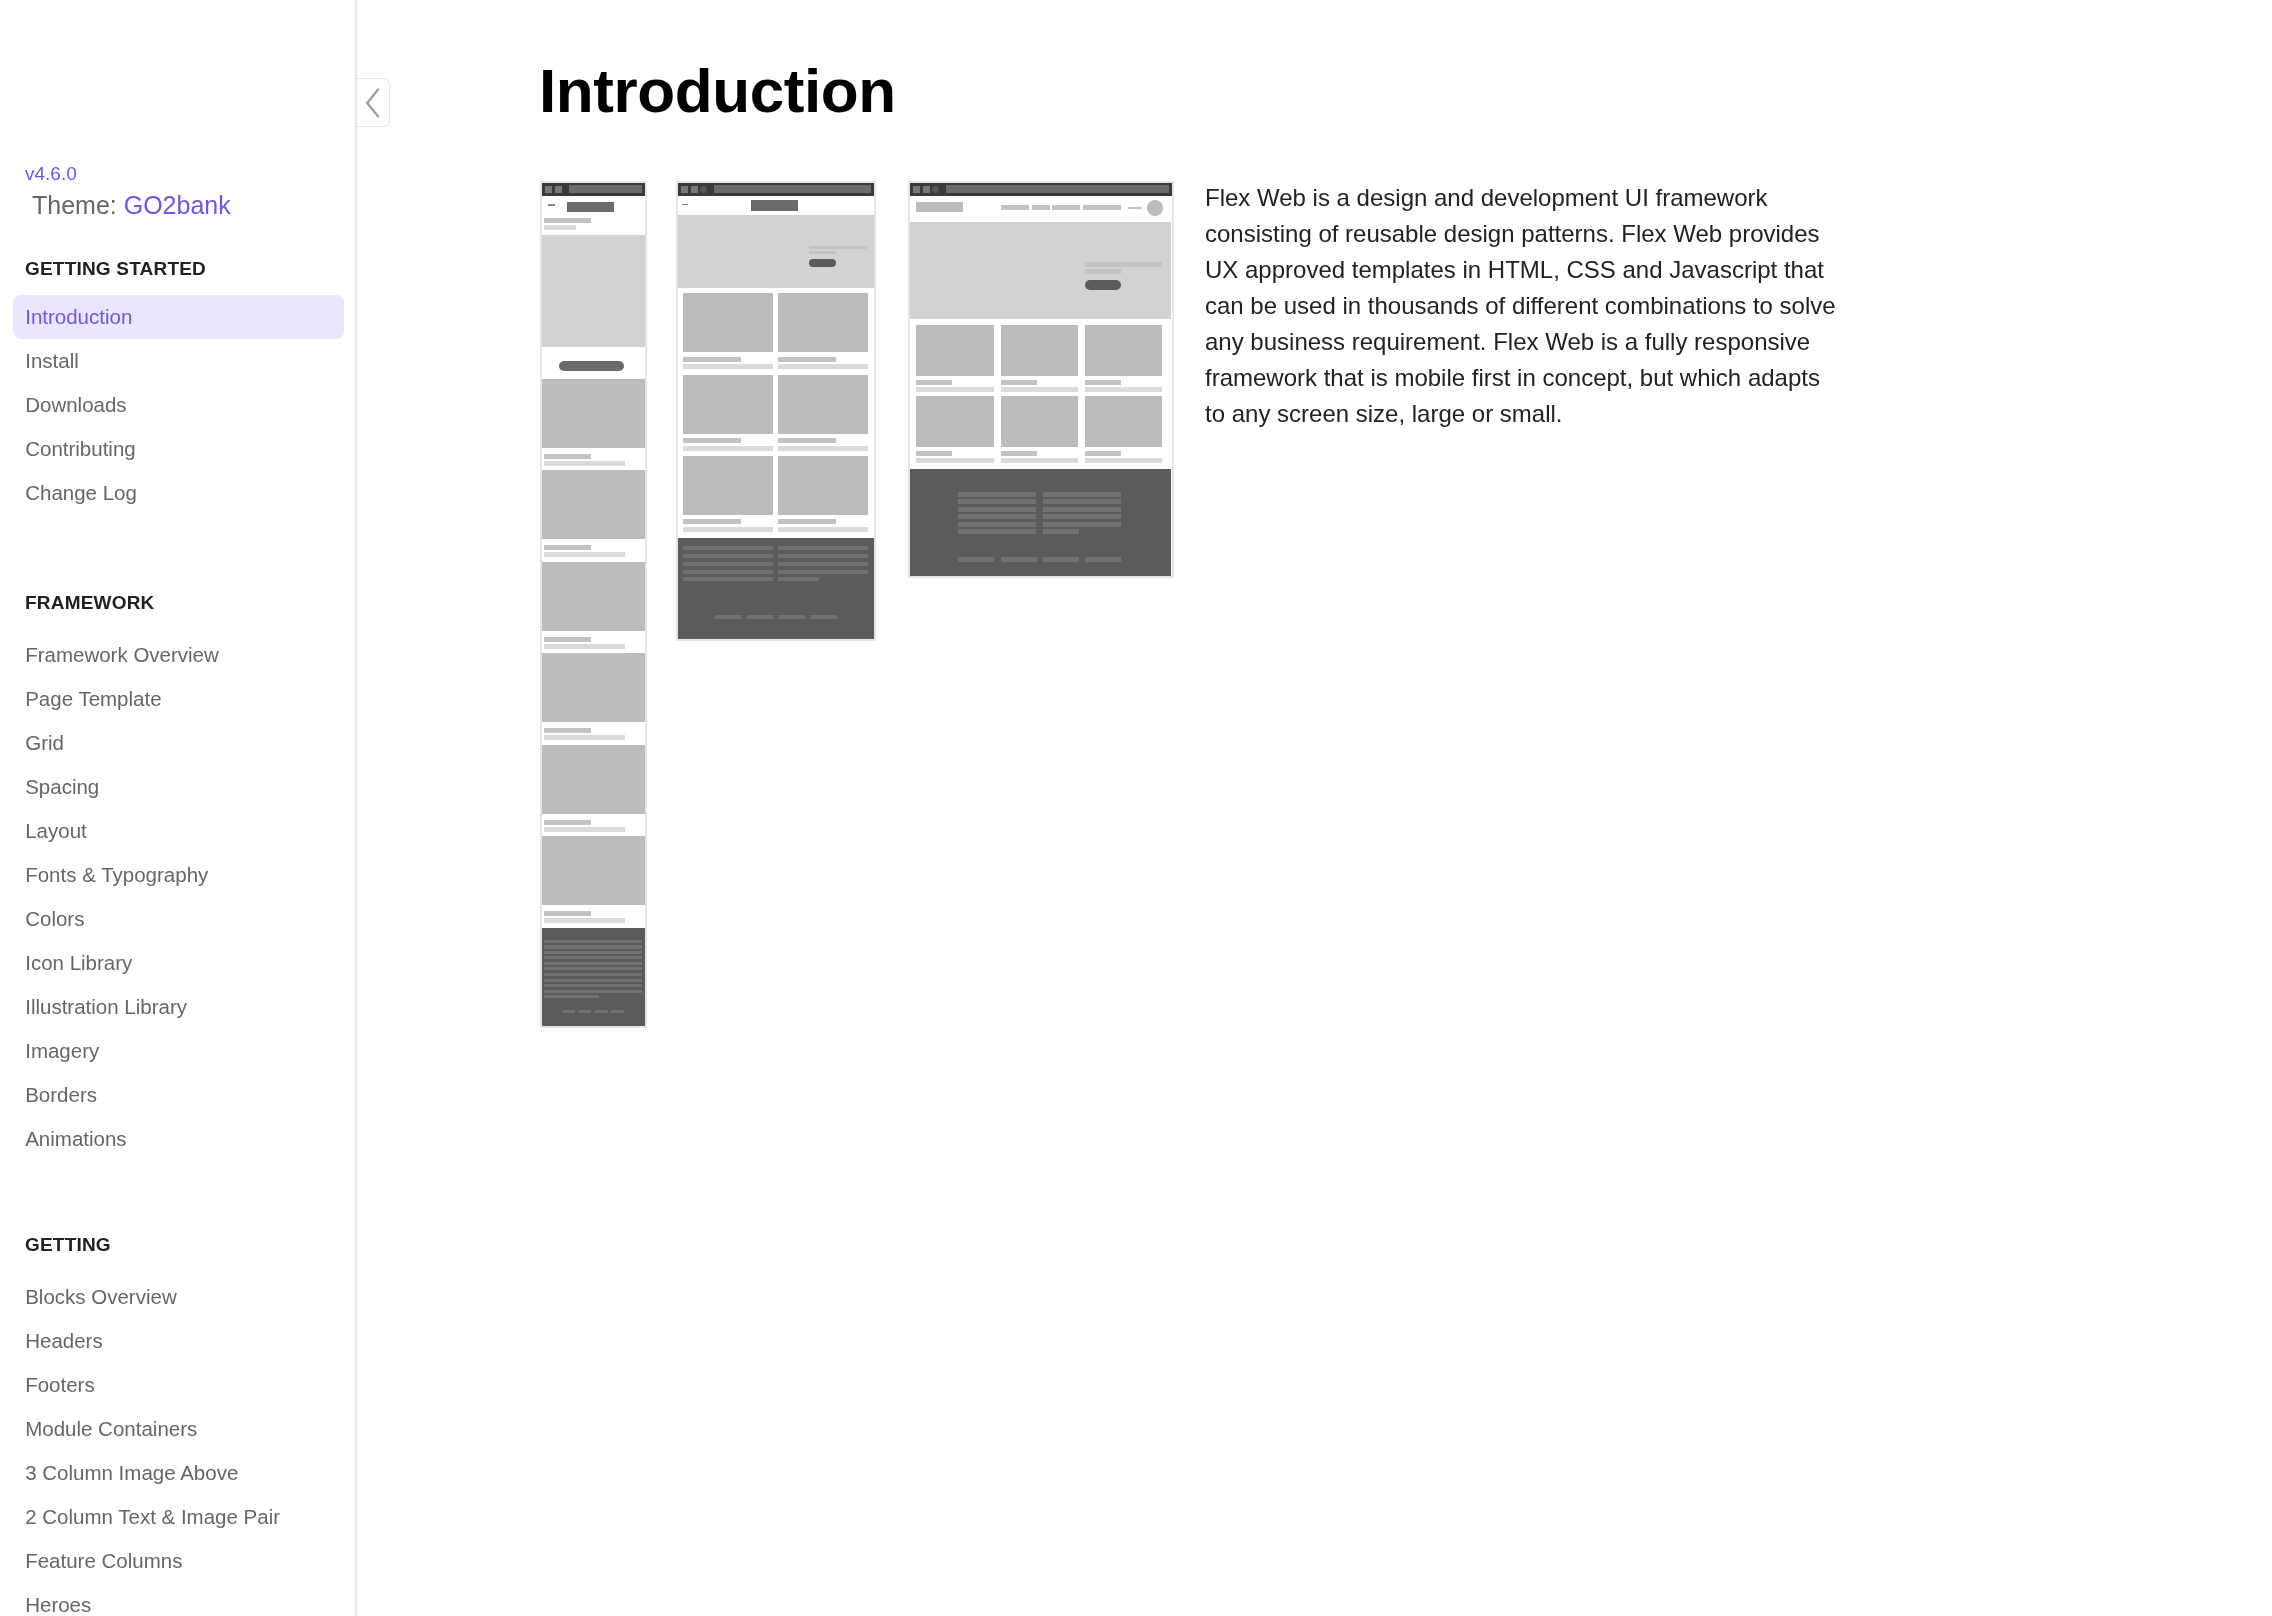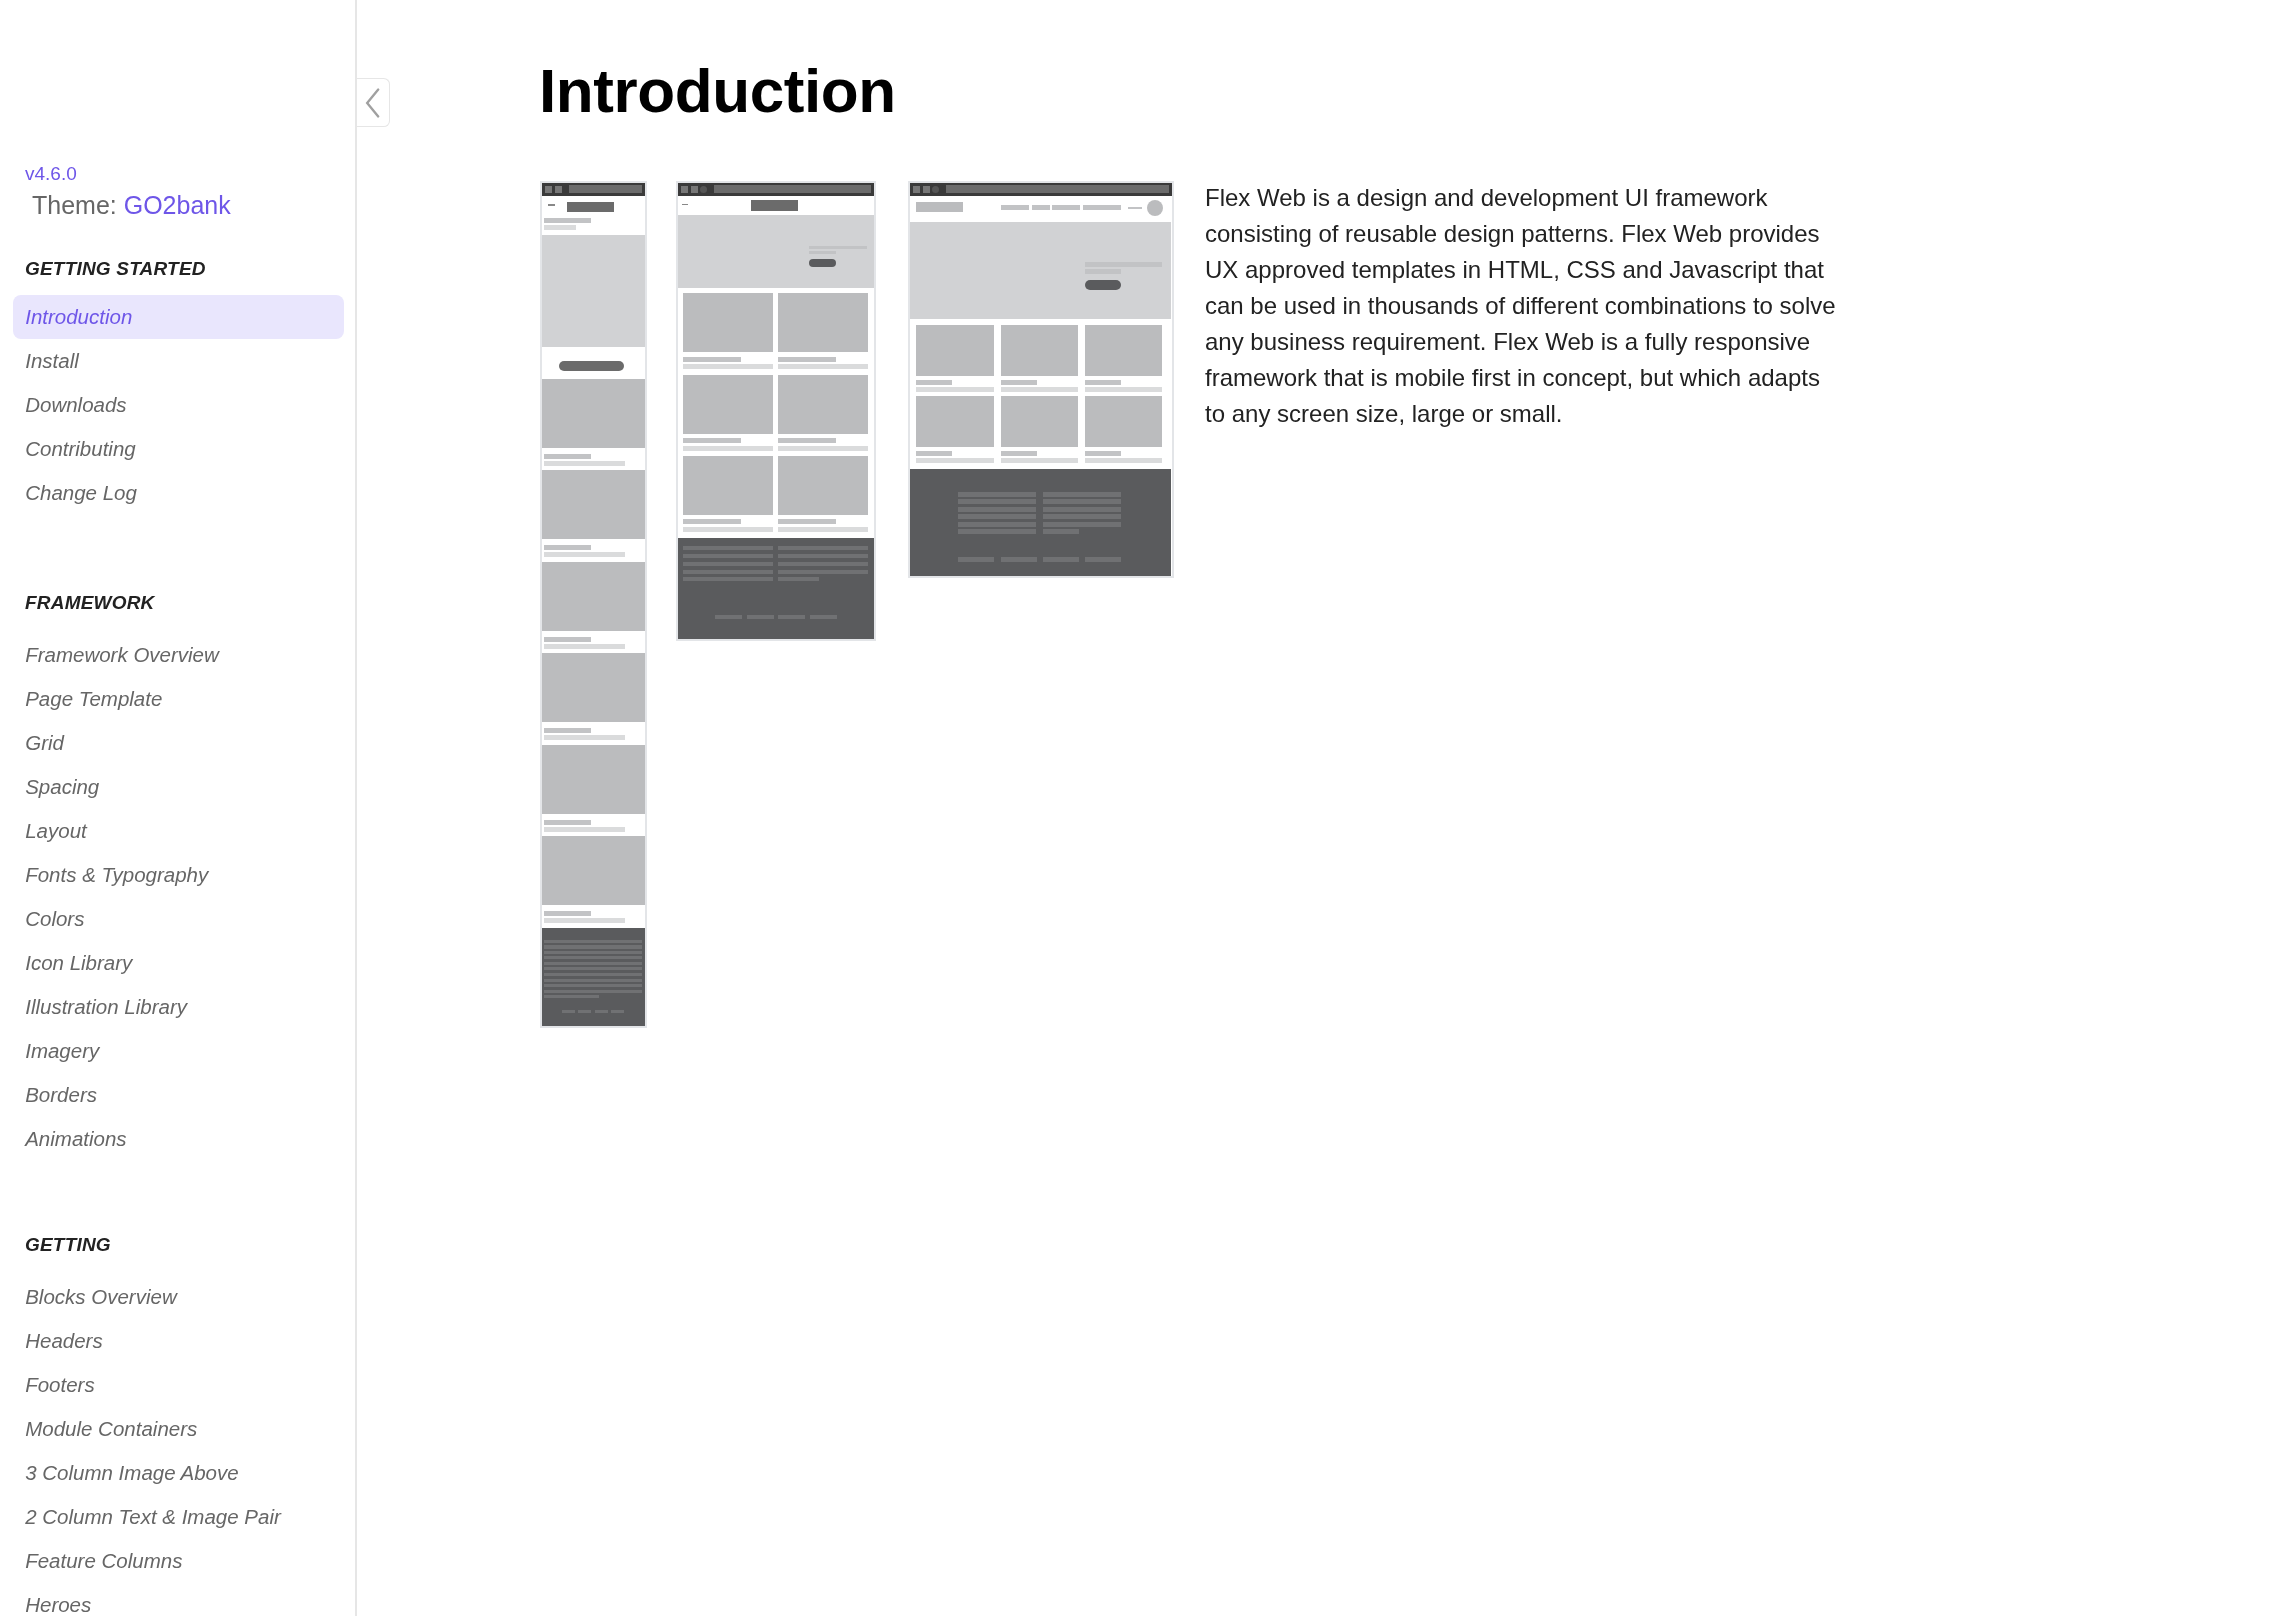--- a/index.html
+++ b/index.html
@@ -12,21 +12,21 @@
   .logo-box { width: 82px; height: 82px; border: 2.4px solid #7a63f0; border-radius: 14px; display: flex; align-items: center; justify-content: center; }
   .logo-box svg { width: 35px; height: 38px; }
   .brand-text { margin-left: 16px; line-height: 1; }
   .brand-title { font-size: 46px; font-weight: 900; letter-spacing: -0.8px; color: #000; font-family: "Liberation Sans", sans-serif; }
   .brand-sub { font-size: 25px; color: #000; letter-spacing: 0px; margin-top: -1.6px; }
 
   .version { position: absolute; left: 25px; top: 163px; font-size: 19px; color: #6e56e8; }
   .theme { position: absolute; left: 25px; top: 191px; font-size: 25px; color: #666; margin-left: 7px; }
   .theme .theme-val { color: #6e56e8; }
 
-  .nav-section { position: absolute; left: 0; width: 357px; font-style: italic; }
+  .nav-section { position: absolute; left: 0; width: 357px; }
   .nav-heading { font-size: 19px; font-weight: 700; color: #222; padding-left: 25px; height: 32px; line-height: 32px; letter-spacing: 0.2px; }
   .nav-item { display: block; font-size: 20.5px; color: #666; height: 44px; line-height: 44px; padding-left: 25px; margin: 0 12.6px 0 12.6px; padding-left: 12.6px; border-radius: 8px; cursor: pointer; }
   .nav-item.active { background: #e9e6fd; color: #6e56e8; }
 
   
   .collapse-btn { position: absolute; left: 357px; top: 78px; width: 33px; height: 49px; border: 1.6px solid #e6e6e6; border-left: none; border-radius: 0 6.3px 6.3px 0; background: #fff; display: flex; align-items: center; justify-content: center; cursor: pointer; }
 
   
   .page-title { position: absolute; left: 539px; top: 60px; font-size: 62px; font-weight: 700; color: #000; letter-spacing: -0.4px; line-height: 1; }
 

